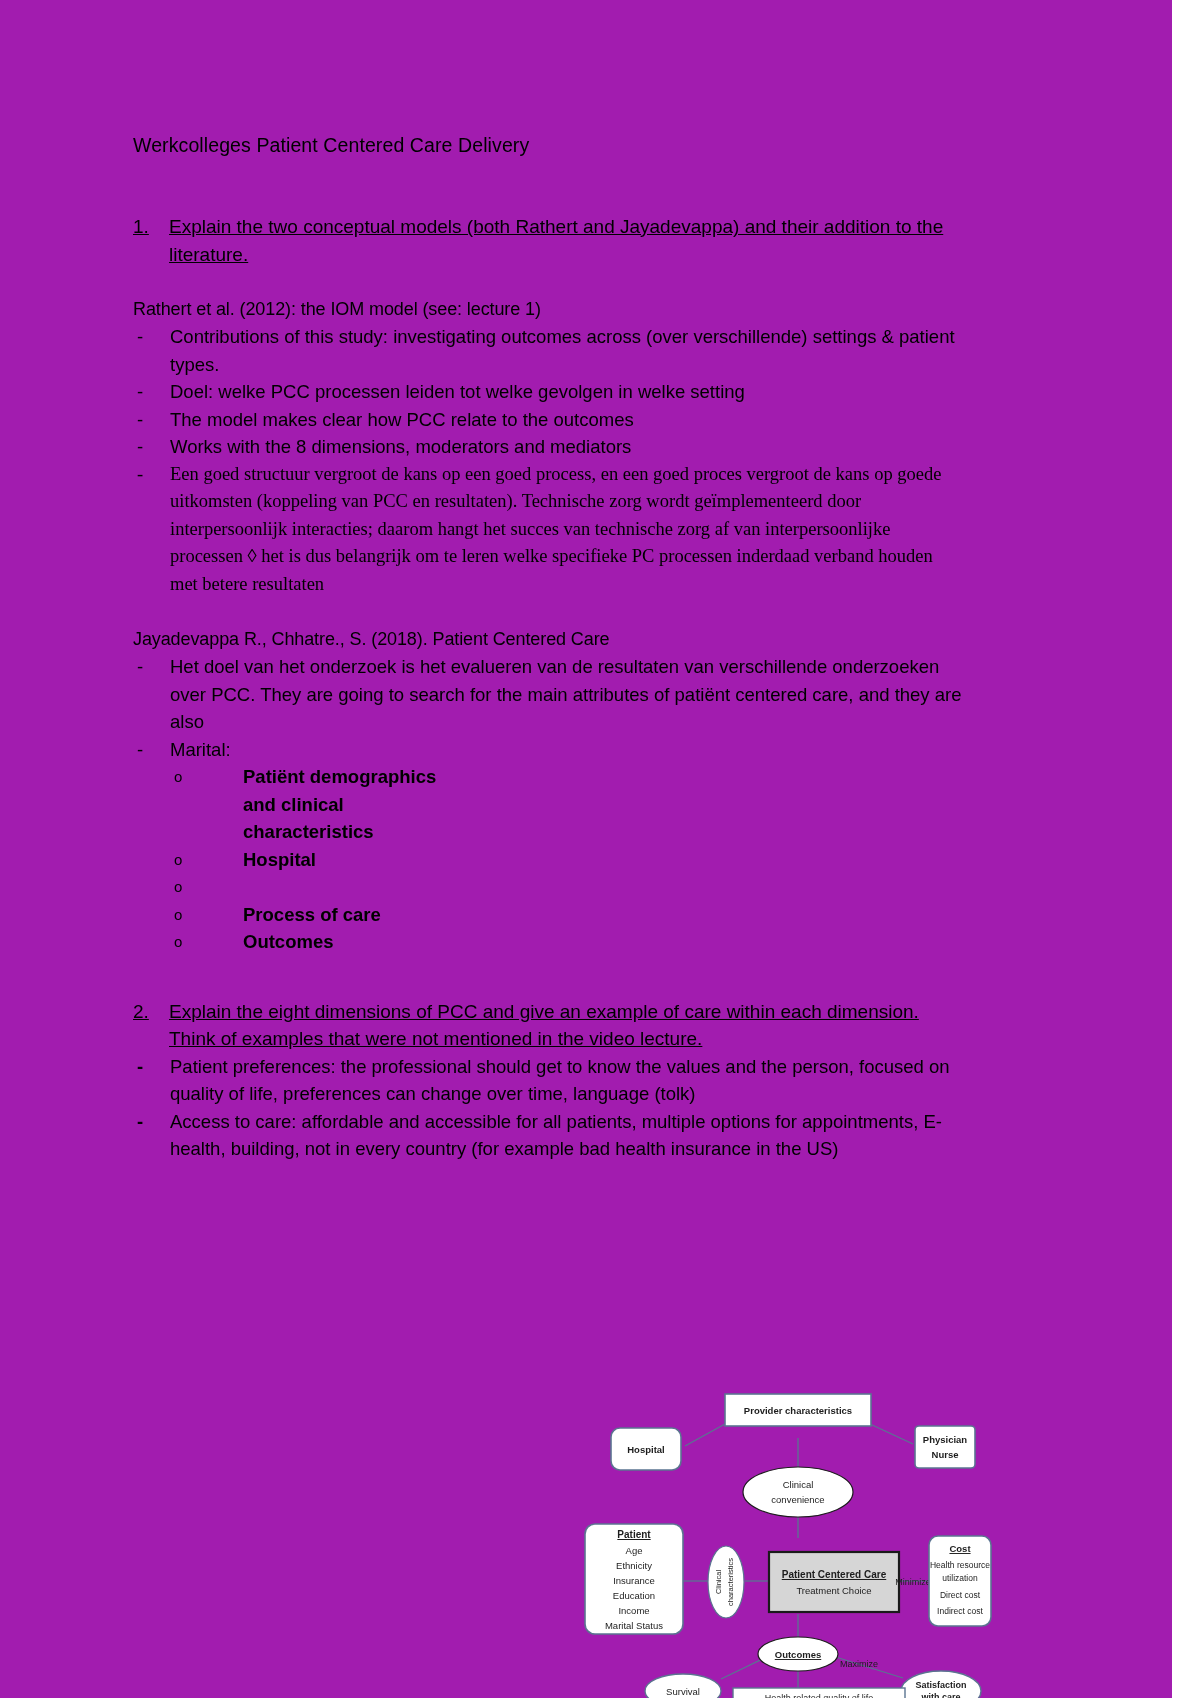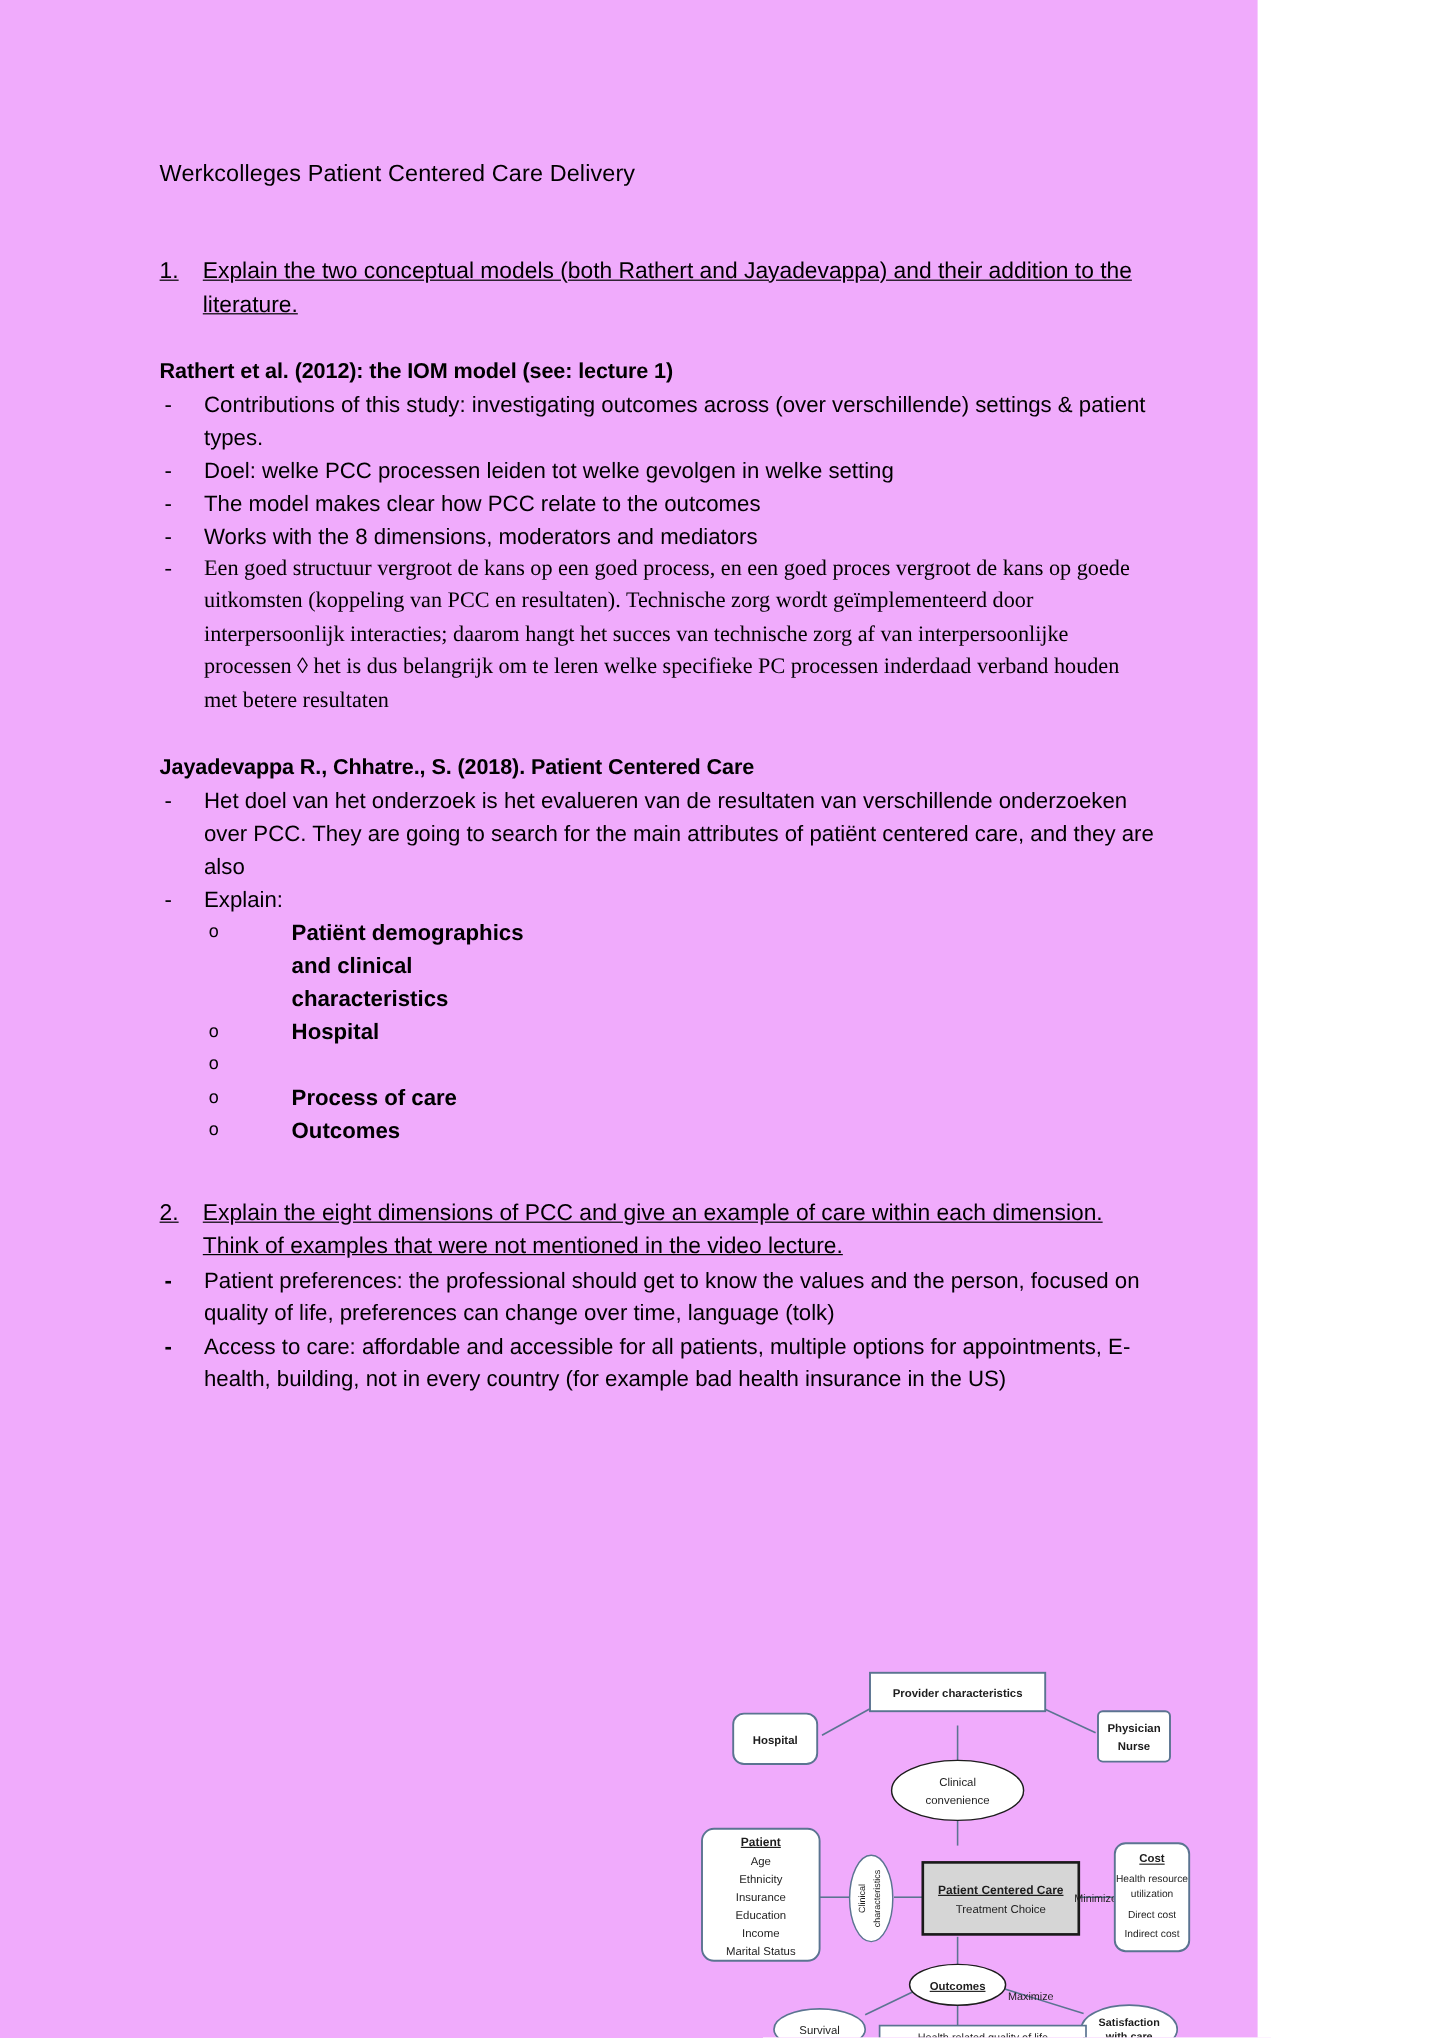--- a/index.html
+++ b/index.html
@@ -6,23 +6,23 @@
     margin: 0;
     padding: 0;
     background: #ffffff;
   }
   body {
     font-family: "Liberation Sans", sans-serif;
     color: #000000;
   }
   .page {
     position: relative;
-    width: 1048px;
+    width: 1172px;
     height: 1698px;
-    background: #f0abfc;
+    background: #a21caf;
     overflow: hidden;
   }
   .content {
     position: absolute;
     left: 133px;
     top: 132px;
     width: 830px;
   }
 
   
@@ -48,21 +48,21 @@
     font-weight: 400;
   }
   .q-text {
     flex: 1;
     text-decoration: underline;
     font-weight: 400;
   }
 
   .section-head {
     font-size: 18px;
-    font-weight: bold;
+    font-weight: normal;
     line-height: 27px;
     margin-top: 28px;
     letter-spacing: -0.1px;
   }
 
   ul.dash {
     list-style: none;
     margin: 0;
     padding: 0;
   }
@@ -178,21 +178,21 @@
     </ul>
 
     <div class="wrap-block">
       <div class="narrow">
         <ul class="dash">
           <li>
             <span class="mk"></span>
           </li>
           <li>
             <span class="mk">-</span>
-            <span class="bd">Explain:</span>
+            <span class="bd">Marital:</span>
           </li>
         </ul>
         <ul class="circ bold-dash">
           <li>
               <span class="mk">o</span>
               <span class="bd">Patiënt demographics and clinical characteristics</span>
             </li>
           <li>
               <span class="mk">o</span>
               <span class="bd">Hospital</span>

